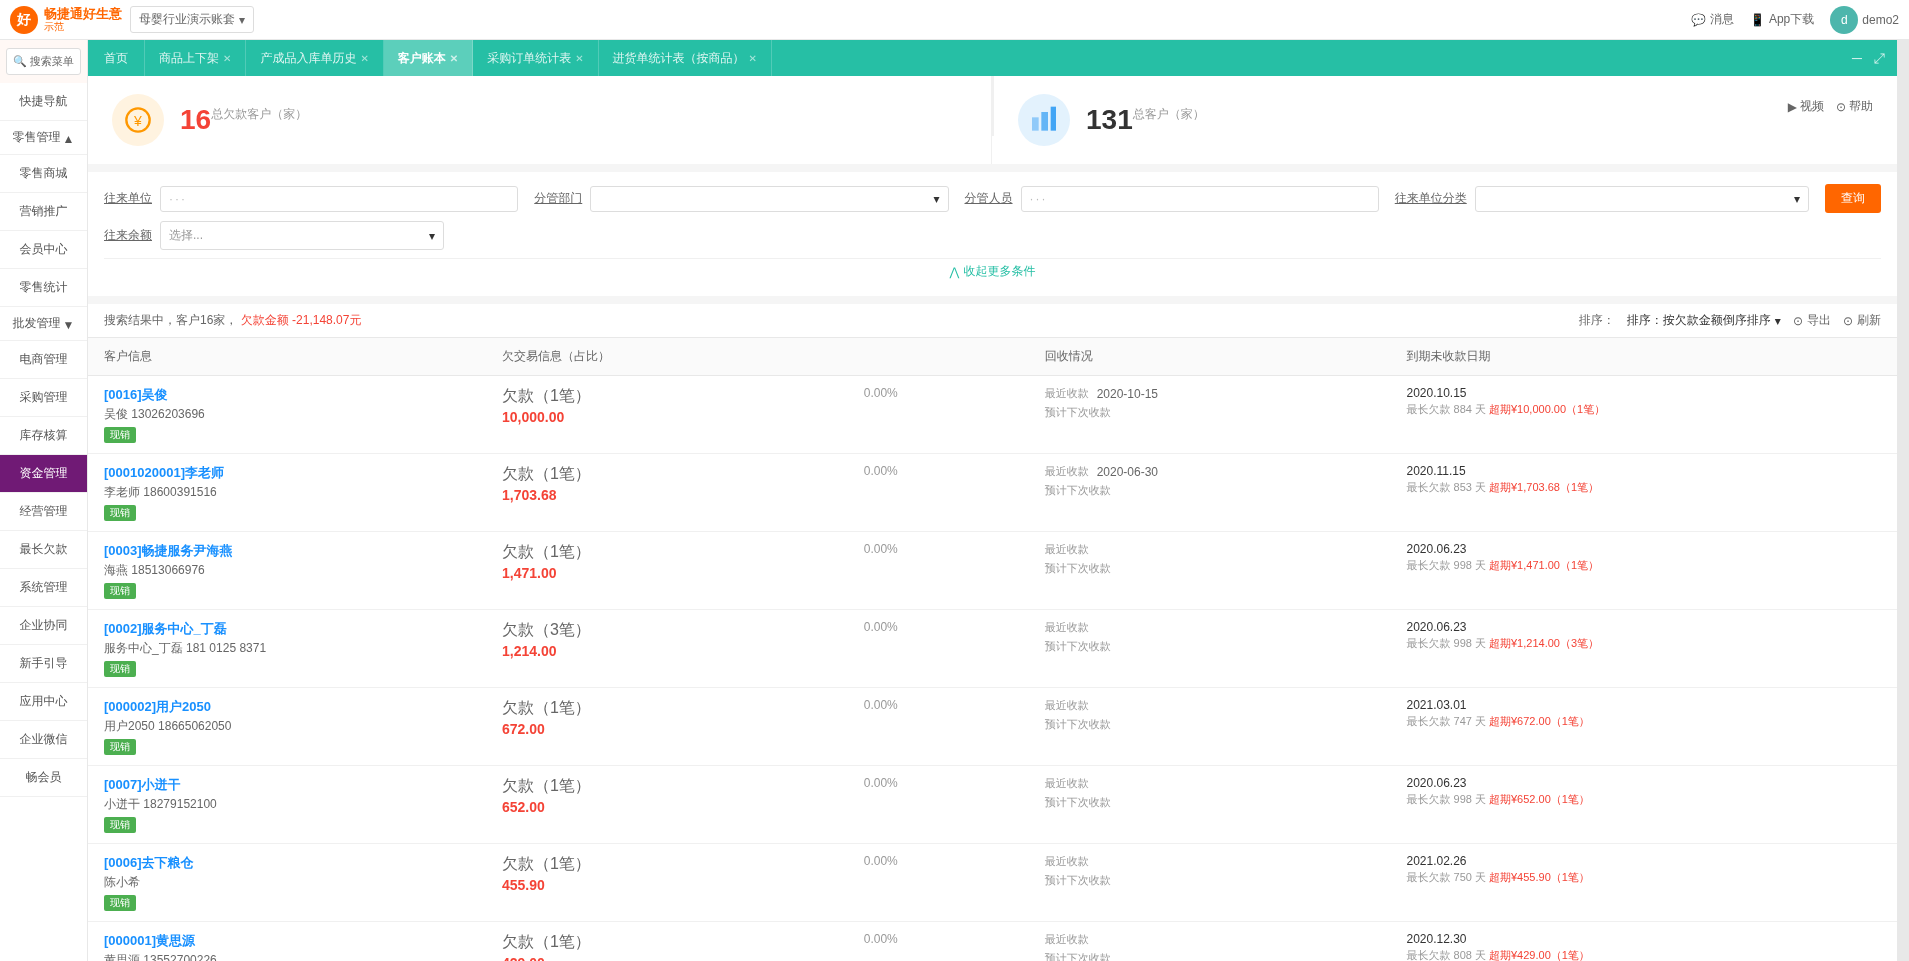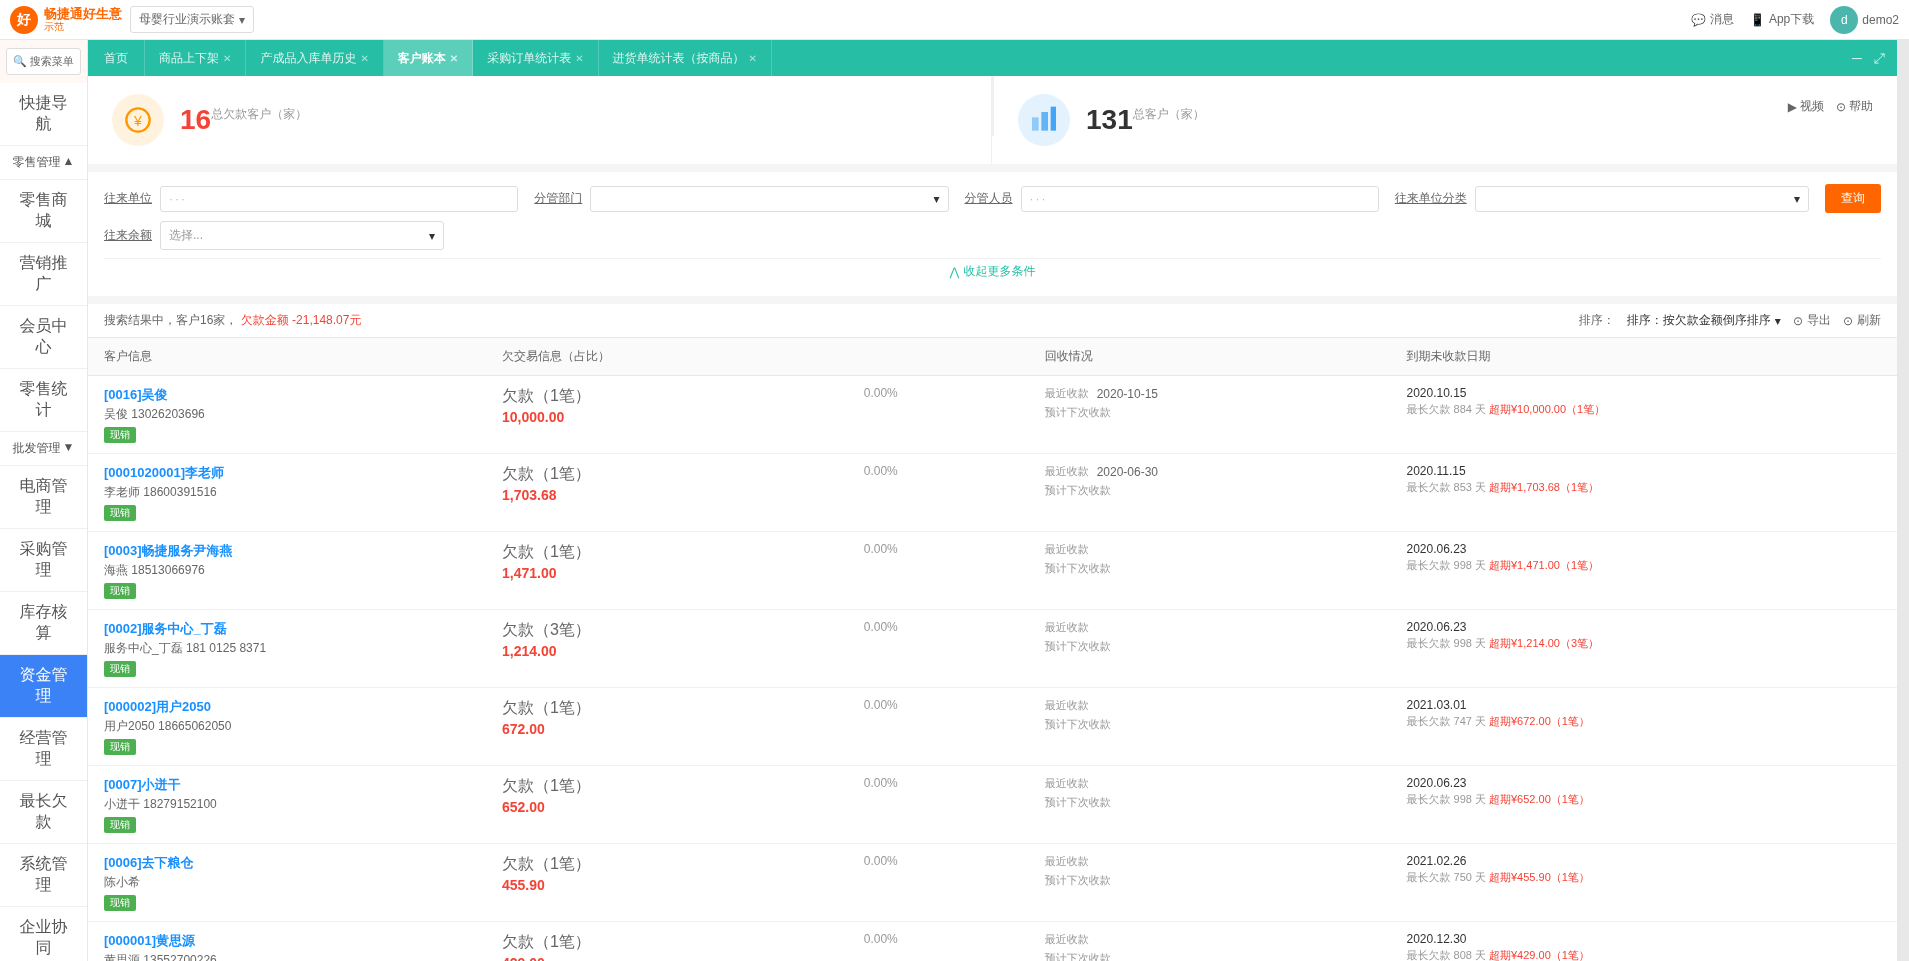--- a/index.html
+++ b/index.html
@@ -16,23 +16,23 @@
     .top-right-item { display: flex; align-items: center; gap: 4px; color: #666; cursor: pointer; font-size: 12px; }
     .avatar { width: 28px; height: 28px; border-radius: 50%; background: #4DB6AC; display: flex; align-items: center; justify-content: center; color: white; font-size: 12px; }
 
     
     .main-layout { display: flex; height: calc(100vh - 40px); }
     
     
     .sidebar { width: 88px; background: #fff; border-right: 1px solid #e8e8e8; display: flex; flex-direction: column; overflow-y: auto; flex-shrink: 0; }
     .sidebar-search { padding: 8px 6px; background: #fff8f5; }
     .sidebar-search-btn { width: 100%; padding: 5px; background: #fff; border: 1px solid #ddd; border-radius: 3px; color: #666; cursor: pointer; font-size: 11px; display: flex; align-items: center; justify-content: center; gap: 3px; }
-    .sidebar-item { padding: 10px 12px; text-align: center; cursor: pointer; color: #555; font-size: 16px; border-bottom: 1px solid #f0f0f0; }
-    .sidebar-item.active { background: #3b82f6; color: white; }
-    .sidebar-group-header { padding: 8px 6px; display: flex; align-items: flex-start; justify-content: center; gap: 2px; color: #555; font-size: 12px; cursor: pointer; border-bottom: 1px solid #f0f0f0; }
+    .sidebar-item { padding: 10px 12px; text-align: center; cursor: pointer; color: #555; font-size: 12px; border-bottom: 1px solid #f0f0f0; }
+    .sidebar-item.active { background: #701a75; color: white; }
+    .sidebar-group-header { padding: 8px 6px; display: flex; align-items: flex-end; justify-content: center; gap: 2px; color: #555; font-size: 12px; cursor: pointer; border-bottom: 1px solid #f0f0f0; }
 
     
     .tab-bar { background: #26BFA5; display: flex; align-items: center; padding: 0; height: 36px; overflow-x: auto; flex-shrink: 0; }
     .tab-item { display: flex; align-items: center; gap: 4px; padding: 0 14px; height: 36px; color: rgba(255,255,255,0.85); cursor: pointer; white-space: nowrap; font-size: 12px; border-right: 1px solid rgba(255,255,255,0.2); }
     .tab-item.active { background: rgba(255,255,255,0.25); color: white; font-weight: bold; }
     .tab-item:first-child { padding: 0 16px; }
     .tab-close { font-size: 10px; opacity: 0.7; }
     .tab-bar-actions { margin-left: auto; display: flex; gap: 4px; padding-right: 8px; }
     .tab-action-btn { color: white; cursor: pointer; padding: 4px; opacity: 0.8; font-size: 14px; }
 

